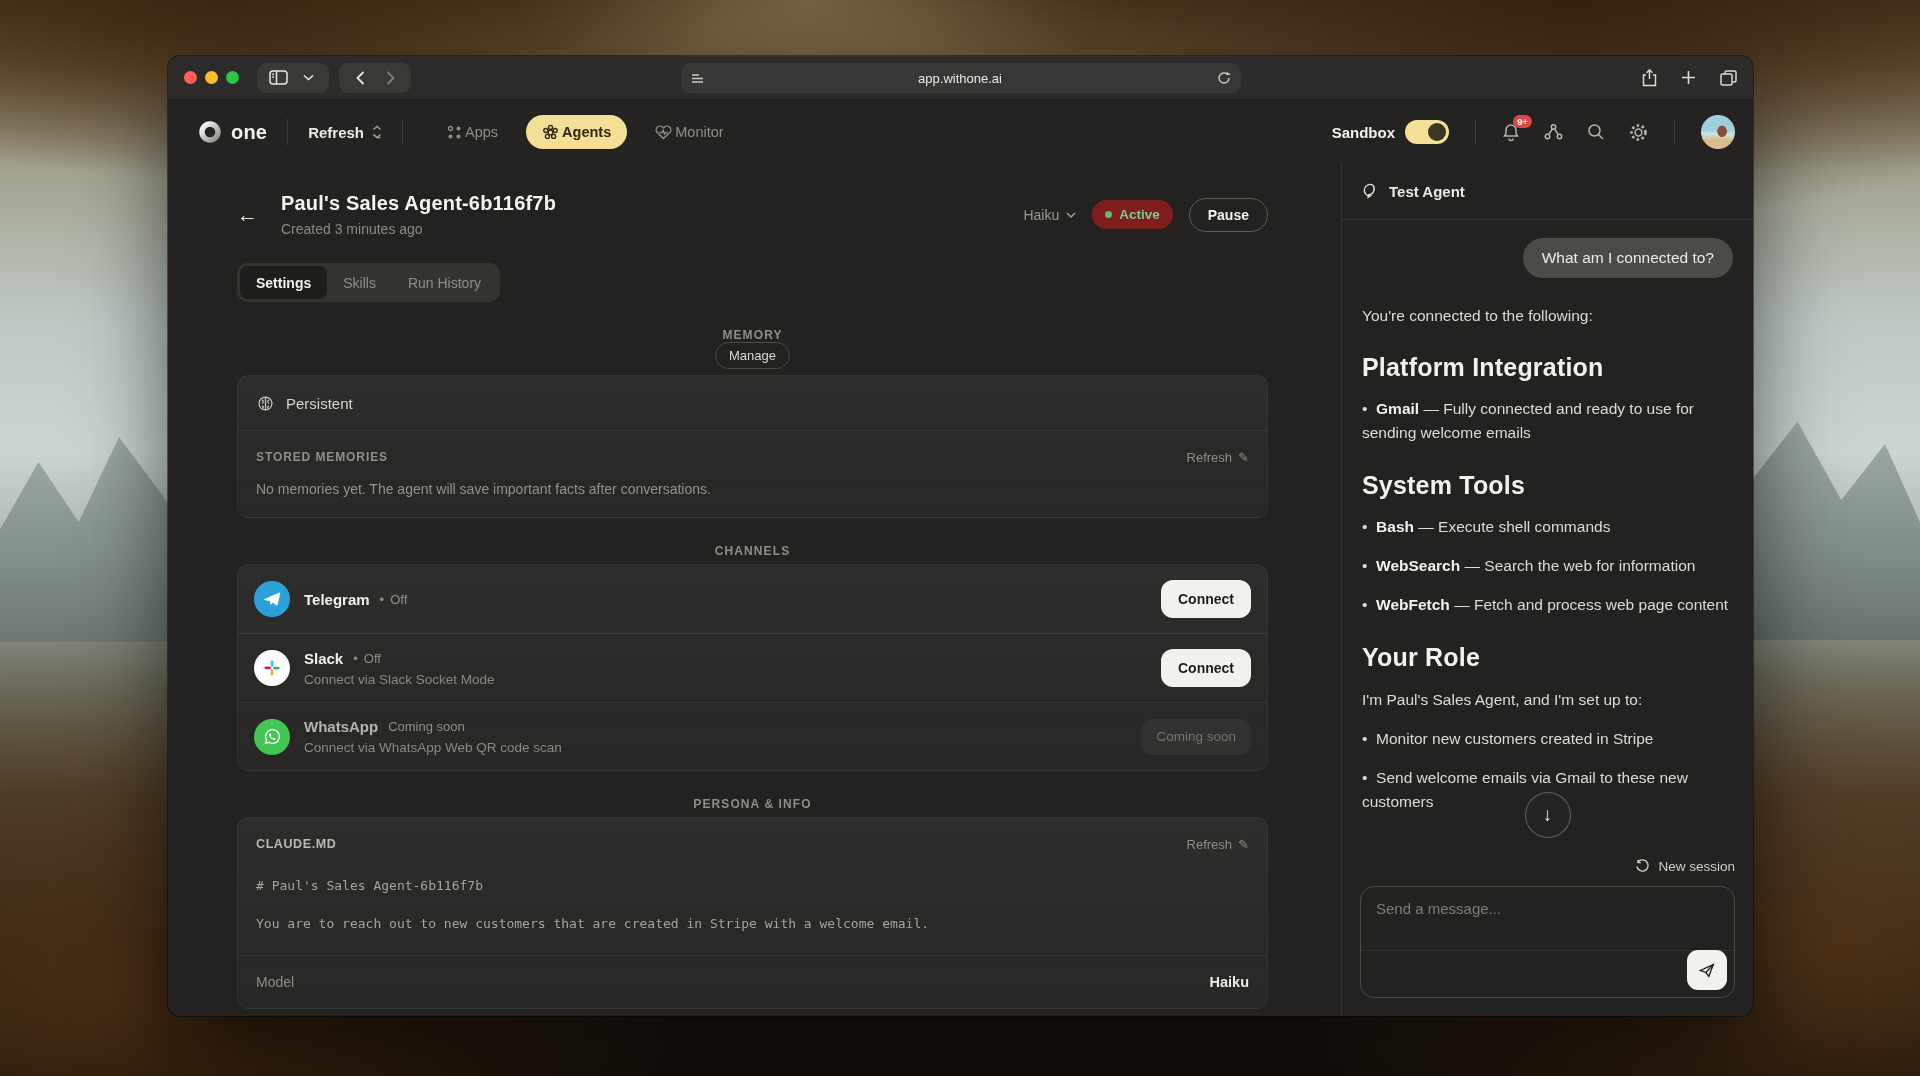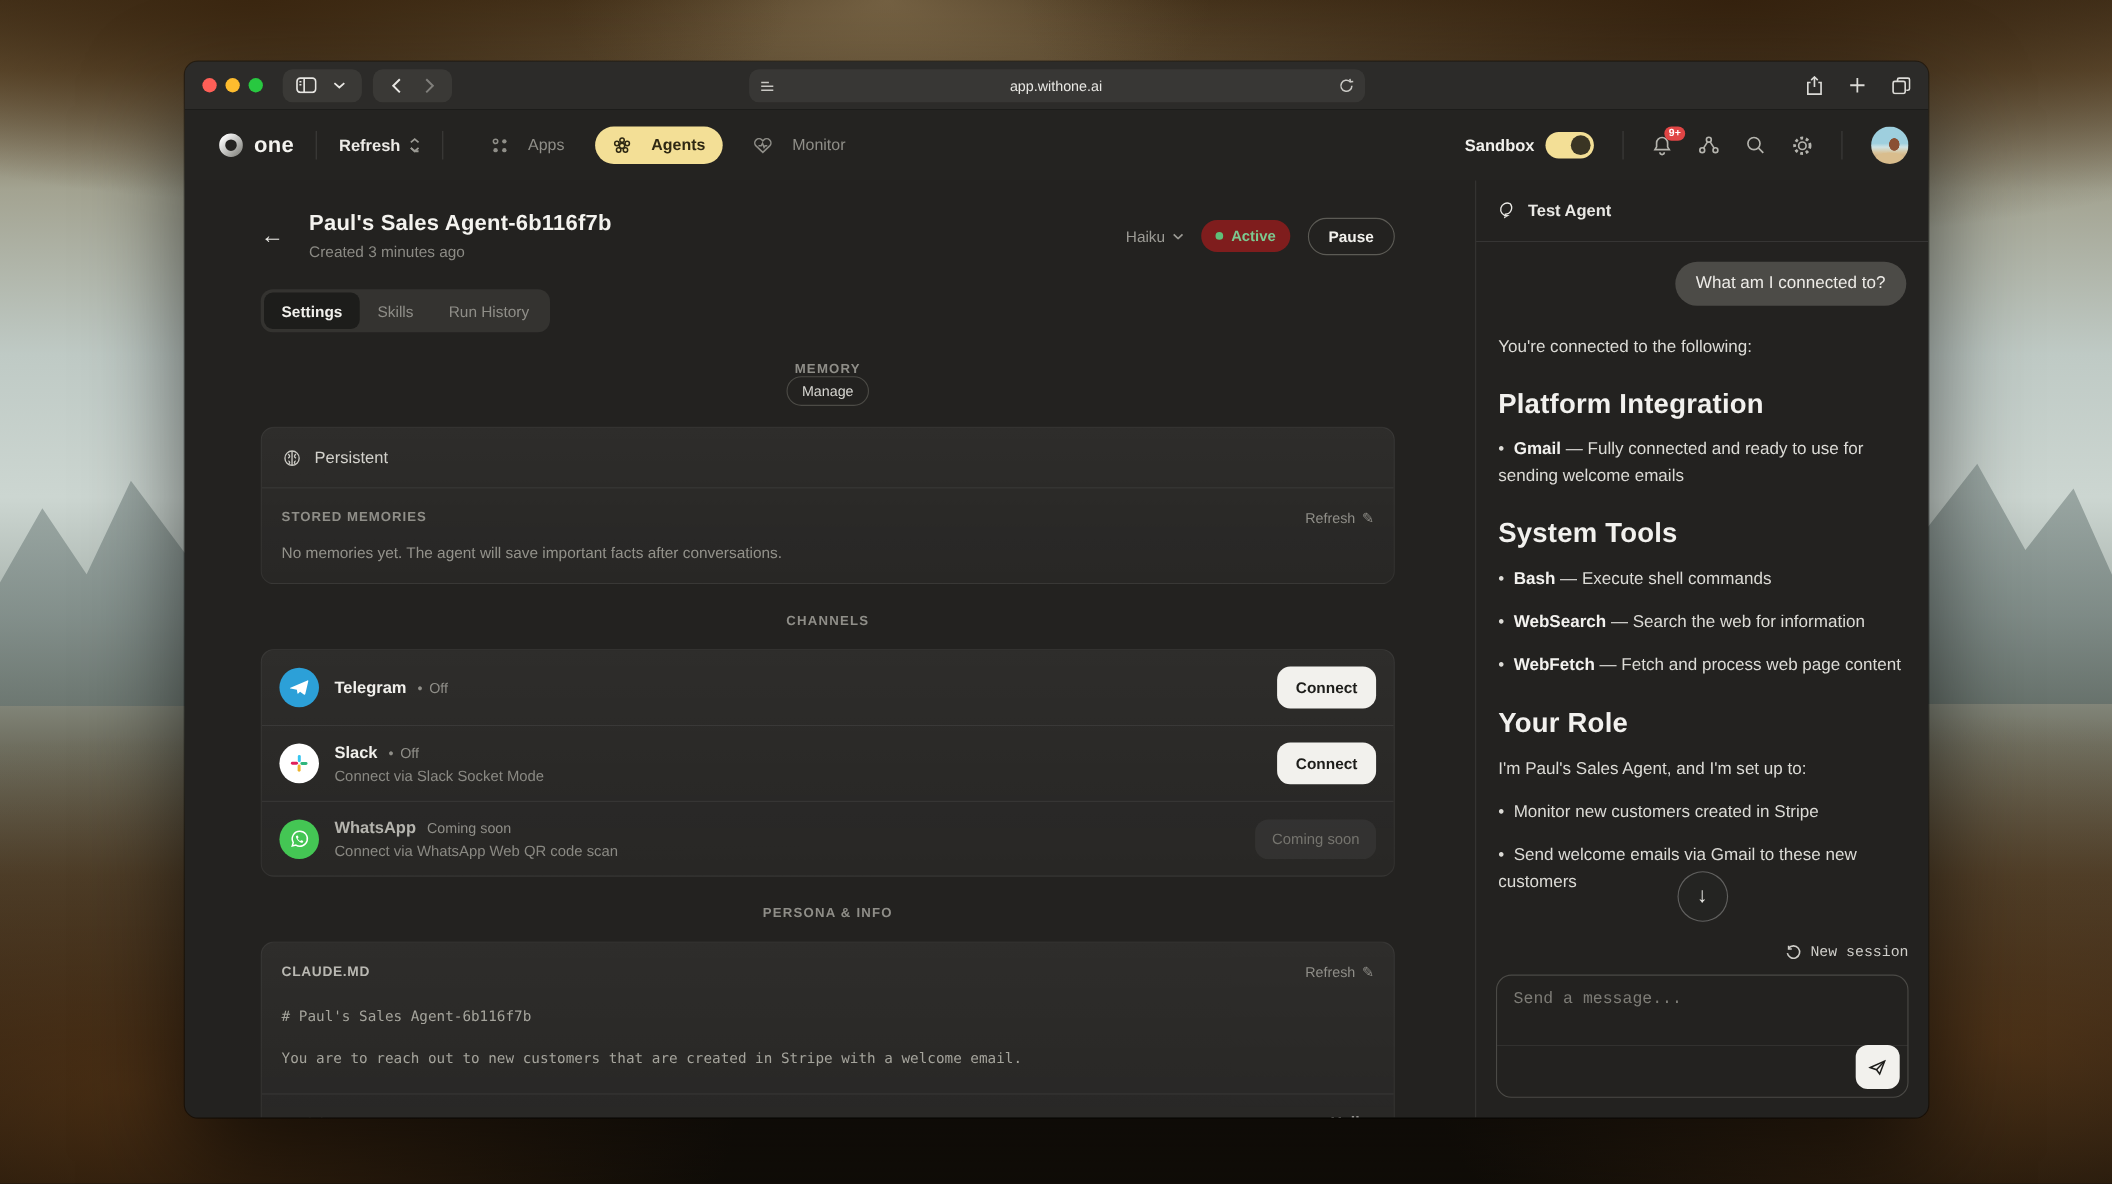--- a/index.html
+++ b/index.html
@@ -47,21 +47,21 @@
 
   
   .appbar { height:64px; display:flex; align-items:center; padding:0 18px 0 30px;
     background:#242321; }
   .brand { display:flex; align-items:center; gap:9px; }
   .brand-name { color:#f4f3ef; font-size:20px; font-weight:700; letter-spacing:.2px; }
   .v-sep { width:1px; height:26px; background:rgba(255,255,255,.12); margin:0 20px; }
   .workspace { display:flex; align-items:center; gap:8px; color:#eceae6; font-size:15px;
     font-weight:600; cursor:pointer; }
   .nav { display:flex; align-items:center; gap:28px; margin-left:24px; }
-  .nav-item { display:flex; align-items:center; gap:18px; color:#8f8e88; font-size:14.5px;
+  .nav-item { display:flex; align-items:center; gap:3px; color:#8f8e88; font-size:14.5px;
     cursor:pointer; }
   .nav-item.pill { background:#f3df96; color:#2e2813; border-radius:999px; height:34px;
     padding:0 16px; font-weight:600; }
   .appbar-right { margin-left:auto; display:flex; align-items:center; gap:24px; }
   .sandbox { display:flex; align-items:center; gap:10px; color:#f1f0ec; font-size:15px;
     font-weight:600; }
   .toggle { width:44px; height:24px; border-radius:999px; background:#f3df96; position:relative;
     cursor:pointer; }
   .toggle .knob { position:absolute; right:3px; top:3px; width:18px; height:18px;
     border-radius:50%; background:#3a3524; }
@@ -98,21 +98,21 @@
   .tab { height:33px; display:flex; align-items:center; padding:0 16px; color:#8f8e88;
     font-size:14px; border-radius:8px; cursor:pointer; white-space:nowrap; }
   .tab.active { background:#1d1d1b; color:#f2f1ed; font-weight:600; }
 
   .sec-head { display:flex; align-items:center; justify-content:space-between; margin-top:26px;flex-direction:column; }
   .sec-label { color:#8f8e88; font-size:12px; font-weight:600; letter-spacing:1.1px; }
   .btn-small { border:1px solid #4c4b46; border-radius:999px; height:27px; padding:0 13px;
     display:flex; align-items:center; color:#d8d7d2; font-size:13px; cursor:pointer;
     background:transparent; }
 
-  .card { margin-top:19px; border-radius:12px; border:1px solid rgba(255,255,255,.055);
+  .card { margin-top:6px; border-radius:12px; border:1px solid rgba(255,255,255,.055);
     background:linear-gradient(180deg, rgba(255,255,255,.05), rgba(255,255,255,.025));
     overflow:hidden; }
   .card-row { display:flex; align-items:center; padding:0 18px; }
   .divider { height:1px; background:rgba(255,255,255,.07); }
 
   .mem-top { height:54px; gap:11px; color:#d3d2cc; font-size:15px; }
   .mem-mid { height:40px; justify-content:space-between; padding-top:12px; }
   .stored-label { color:#8f8e88; font-size:12px; font-weight:600; letter-spacing:.9px; }
   .refresh { display:flex; align-items:center; gap:6px; color:#8f8e88; font-size:13px;
     cursor:pointer; }
@@ -156,21 +156,21 @@
     color:#edebe7; font-size:15.5px; padding:11px 19px; border-radius:22px; }
   .chat-p { color:#dcdbd6; font-size:15.5px; line-height:1.5; margin-top:26px; }
   .chat-h { color:#f2f1ee; font-size:25px; font-weight:700; margin-top:26px;
     letter-spacing:.2px; }
   .chat-li { color:#dcdbd6; font-size:15.5px; line-height:1.55; margin-top:15px; }
   .chat-li b { color:#f2f1ee; }
   .scroll-down { position:absolute; left:50%; margin-left:-23px; bottom:178px; width:46px;
     height:46px; border-radius:50%; border:1px solid rgba(255,255,255,.28);
     background:rgba(38,38,36,.55); color:#e9e8e4; font-size:19px; display:flex;
     align-items:center; justify-content:center; cursor:pointer; }
-  .sp-foot { flex:0 0 auto; padding:10px 18px 18px;font-family:Liberation Mono, monospace; }
+  .sp-foot { flex:0 0 auto; padding:10px 18px 18px; }
   .new-session { display:flex; justify-content:flex-end; align-items:center; gap:8px;
     color:#cfcec9; font-size:13.5px; margin-bottom:12px; cursor:pointer; }
   .composer { position:relative; height:112px; border:1px solid #4b4a46; border-radius:14px; }
   .composer textarea { position:absolute; left:0; top:0; right:0; height:62px;
     background:transparent; border:none; outline:none; resize:none; padding:13px 15px;
     color:#dcdbd6; font-size:15px; font-family:inherit; }
   .composer textarea::placeholder { color:#7d7c76; }
   .composer .c-div { position:absolute; left:0; right:0; bottom:46px; height:1px;
     background:rgba(255,255,255,.07); }
   .btn-send { position:absolute; right:7px; bottom:7px; width:40px; height:40px;

